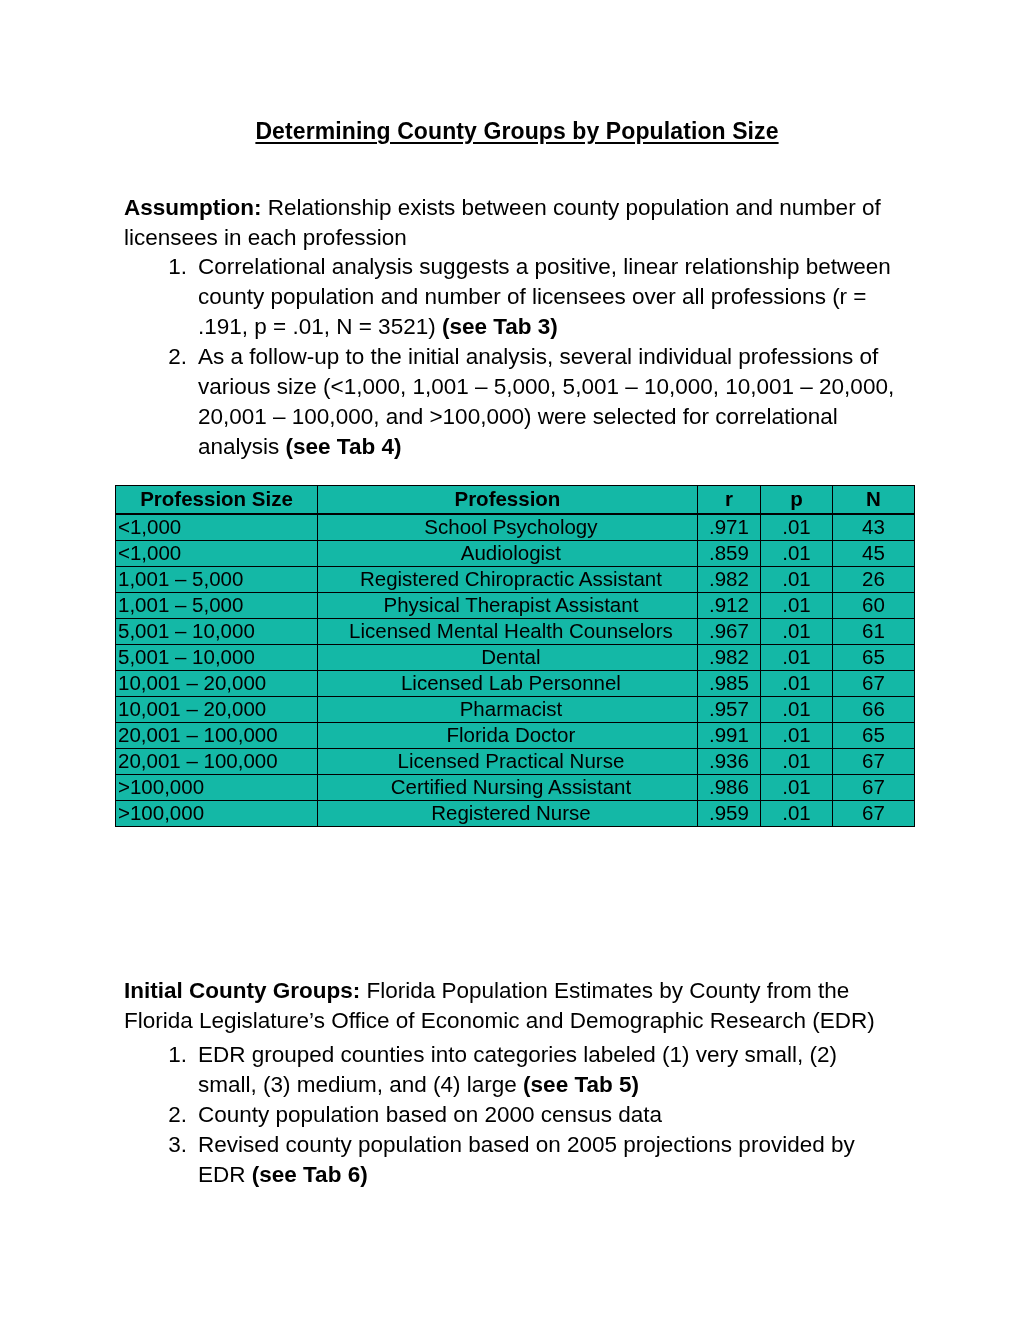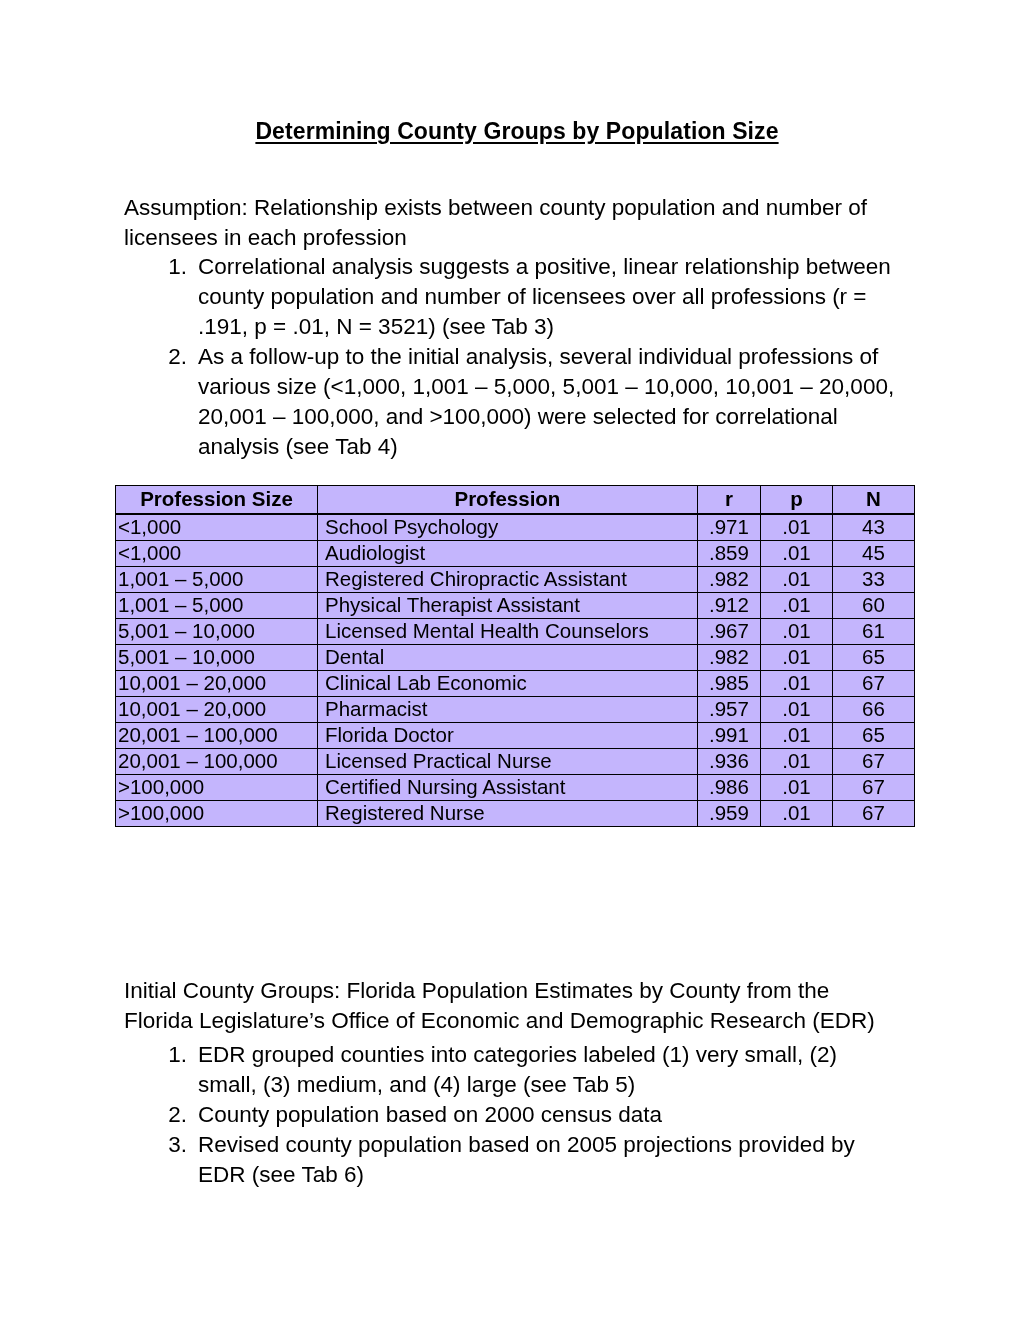--- a/index.html
+++ b/index.html
@@ -37,21 +37,21 @@
     text-underline-offset: 3px;
   }
   .para {
     position: absolute;
     left: 119px;
     width: 772px;
     font-size: 22.5px;
     line-height: 30px;
     text-align: left;
   }
-  .para b { font-weight: normal; }
+  .para b { font-weight: bold; }
   .assumption { top: 170px; }
   .conclusion { top: 843px; }
   .initial-groups { top: 953px; }
 
   ol.numlist {
     position: absolute;
     margin: 0;
     padding: 0;
     list-style: none;
     font-size: 22.5px;
@@ -63,58 +63,58 @@
     margin: 0;
   }
   ol.numlist li .num {
     position: absolute;
     left: 0;
     top: 0;
     width: 30px;
     text-align: right;
   }
   ol.numlist li .txt { display: block; }
-  ol.numlist b { font-weight: normal; }
+  ol.numlist b { font-weight: bold; }
 
   .list-analysis {
     top: 252px;
     left: 152px;
     width: 760px;
   }
   .list-edr {
     top: 1040px;
     left: 152px;
     width: 740px;
   }
 
   table.data {
     position: absolute;
     top: 485px;
     left: 110px;
     width: 800px;
     border-collapse: collapse;
     font-size: 20.5px;
-    background: #c4b5fd;
+    background: #14b8a6;
   }
   table.data th, table.data td {
     border: 1px solid #000;
     padding: 1px 0 2px 0;
     height: 22px;
     line-height: 22px;
     font-weight: normal;
   }
   table.data thead th {
     font-weight: bold;
     text-align: center;
     border-bottom: 2px solid #000;
     height: 24px;
     line-height: 24px;
   }
   table.data .c-size { width: 202px; text-align: left; padding-left: 2px; }
-  table.data .c-prof { width: 380px; text-align: left; padding-left: 7px; }
+  table.data .c-prof { width: 380px; text-align: center; padding-left: 7px; }
   table.data .c-r    { width: 63px;  text-align: center; }
   table.data .c-p    { width: 72px;  text-align: center; }
   table.data .c-n    { width: 83px;  text-align: center; }
   table.data thead .c-size,
   table.data thead .c-prof { text-align: center; padding-left: 0; }
 </style>
 </head>
 <body>
 
 <div class="page">
@@ -161,21 +161,21 @@
         <td class="c-prof">Audiologist</td>
         <td class="c-r">.859</td>
         <td class="c-p">.01</td>
         <td class="c-n">45</td>
       </tr>
       <tr>
         <td class="c-size">1,001 – 5,000</td>
         <td class="c-prof">Registered Chiropractic Assistant</td>
         <td class="c-r">.982</td>
         <td class="c-p">.01</td>
-        <td class="c-n">33</td>
+        <td class="c-n">26</td>
       </tr>
       <tr>
         <td class="c-size">1,001 – 5,000</td>
         <td class="c-prof">Physical Therapist Assistant</td>
         <td class="c-r">.912</td>
         <td class="c-p">.01</td>
         <td class="c-n">60</td>
       </tr>
       <tr>
         <td class="c-size">5,001 – 10,000</td>
@@ -186,21 +186,21 @@
       </tr>
       <tr>
         <td class="c-size">5,001 – 10,000</td>
         <td class="c-prof">Dental</td>
         <td class="c-r">.982</td>
         <td class="c-p">.01</td>
         <td class="c-n">65</td>
       </tr>
       <tr>
         <td class="c-size">10,001 – 20,000</td>
-        <td class="c-prof">Clinical Lab Economic</td>
+        <td class="c-prof">Licensed Lab Personnel</td>
         <td class="c-r">.985</td>
         <td class="c-p">.01</td>
         <td class="c-n">67</td>
       </tr>
       <tr>
         <td class="c-size">10,001 – 20,000</td>
         <td class="c-prof">Pharmacist</td>
         <td class="c-r">.957</td>
         <td class="c-p">.01</td>
         <td class="c-n">66</td>

